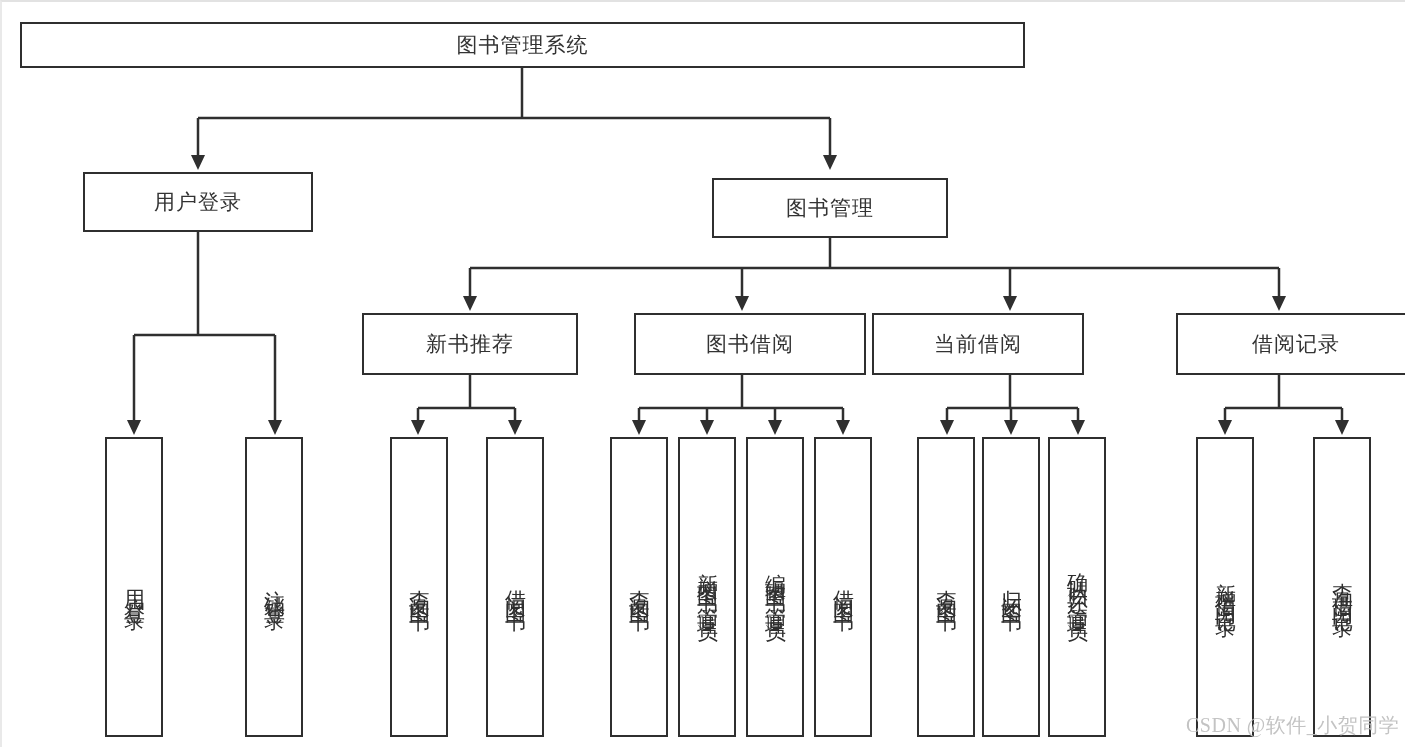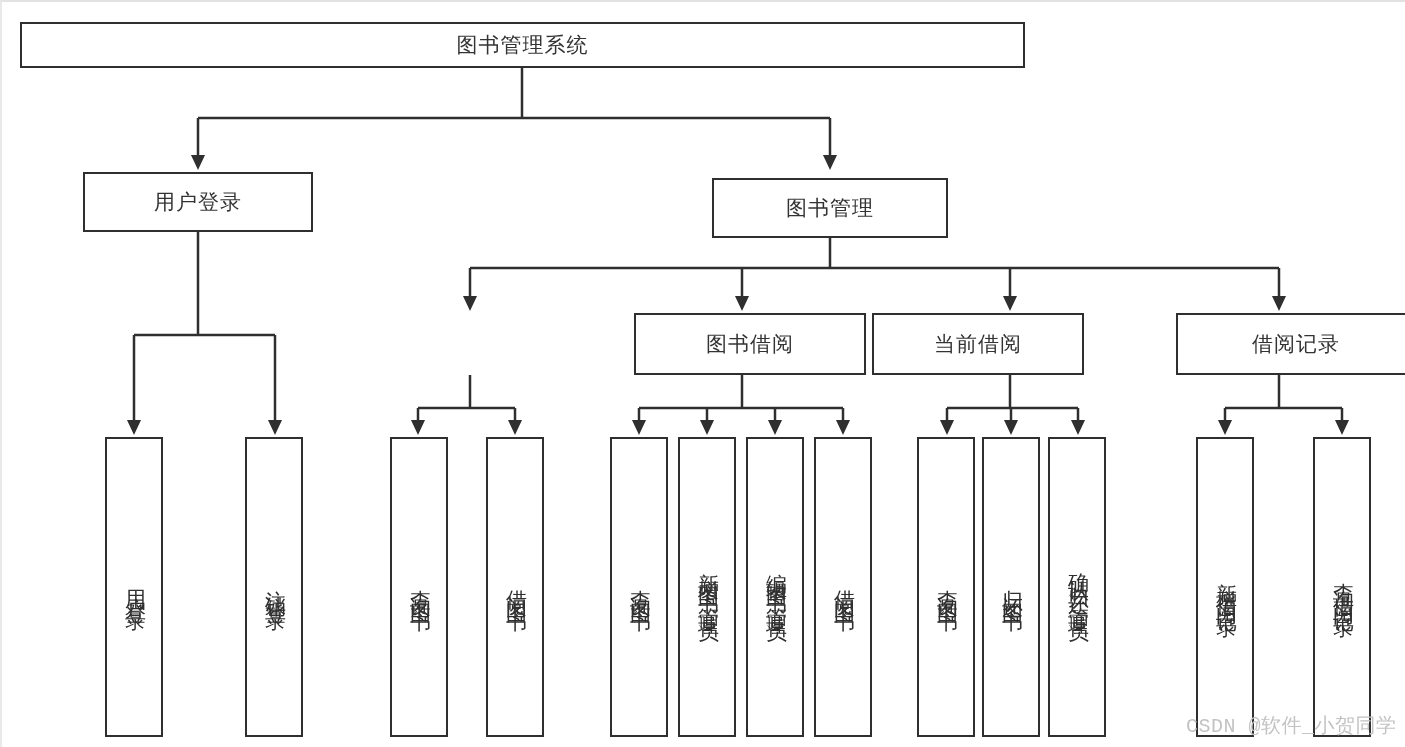--- a/index.html
+++ b/index.html
@@ -5,21 +5,21 @@
   html, body {
     margin: 0;
     padding: 0;
     background: #ffffff;
   }
   #stage {
     position: relative;
     width: 1405px;
     height: 747px;
     background: #ffffff;
-    font-family: Liberation Mono, monospace;
+    font-family: Liberation Serif, serif;
     overflow: hidden;
   }
   
   #stage::before {
     content: "";
     position: absolute;
     left: 0; top: 0;
     width: 100%; height: 100%;
     border-top: 2px solid #e2e2e2;
     border-left: 2px solid #e9e9e9;
@@ -163,20 +163,23 @@
     <span>图书管理系统</span>
   </div>
 
   <div class="node hbox n-l2a">
     <span>用户登录</span>
   </div>
   <div class="node hbox n-l2b">
     <span>图书管理</span>
   </div>
 
+  <div class="node hbox n-l3a">
+    <span>新书推荐</span>
+  </div>
   <div class="node hbox n-l3b">
     <span>图书借阅</span>
   </div>
   <div class="node hbox n-l3c">
     <span>当前借阅</span>
   </div>
   <div class="node hbox n-l3d">
     <span>借阅记录</span>
   </div>
 

